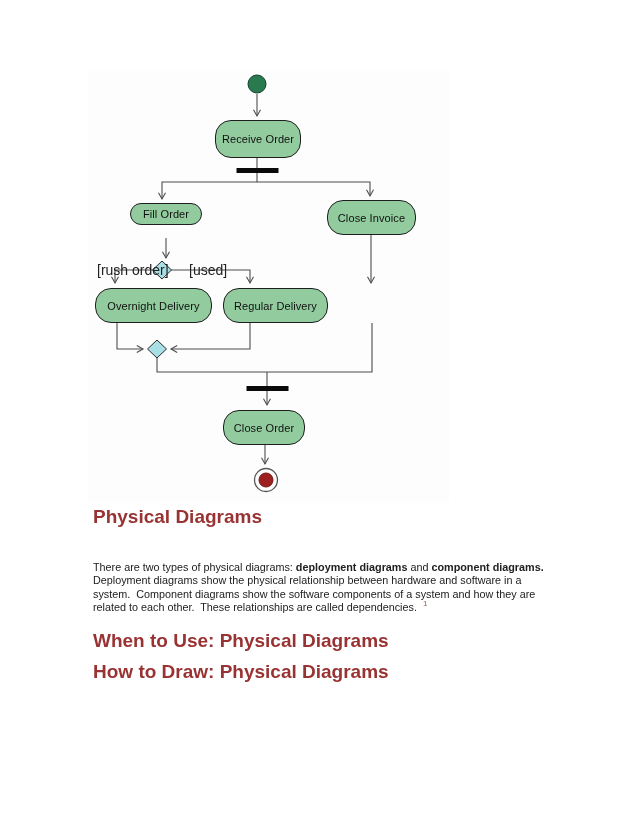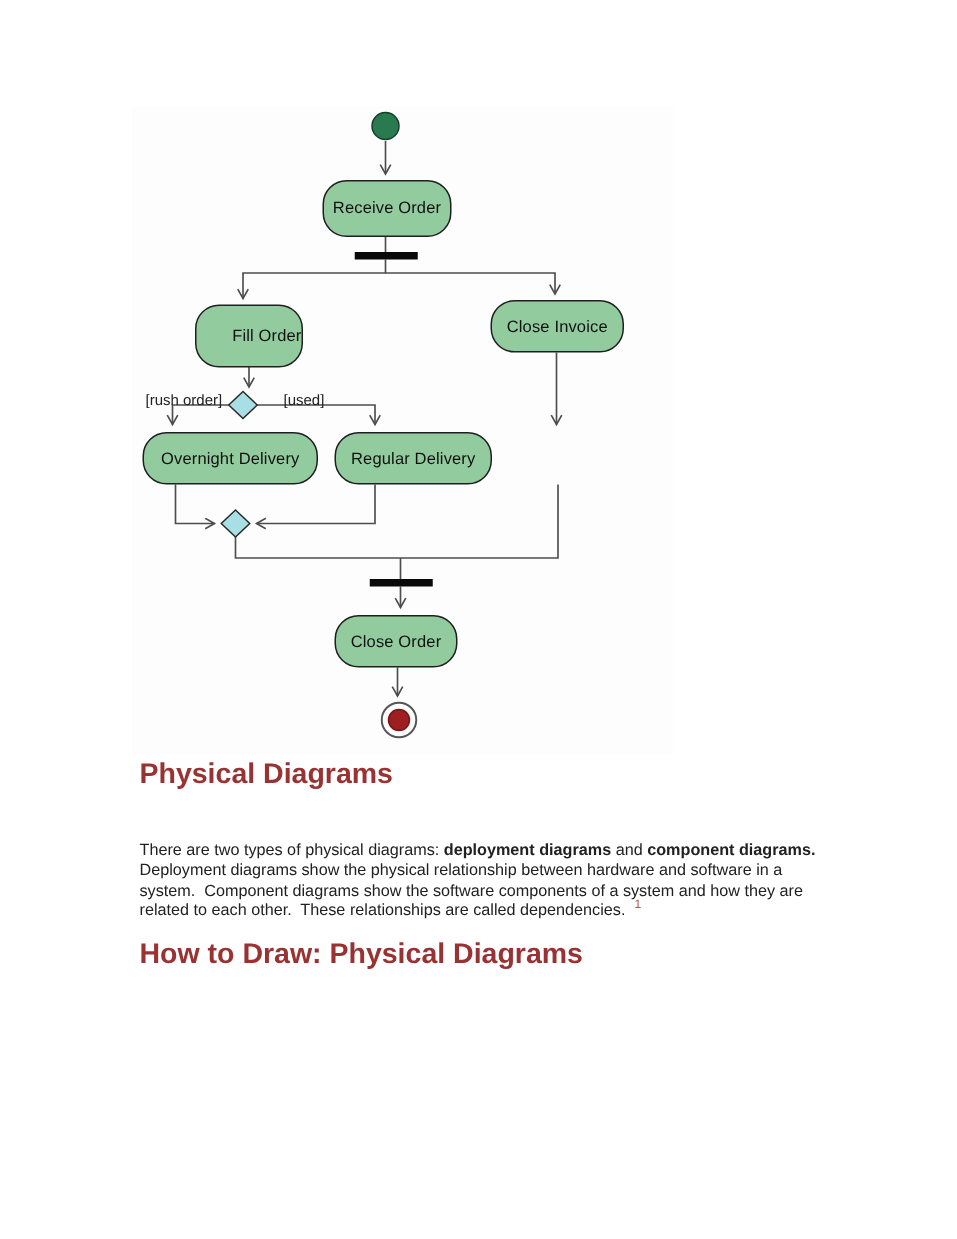--- a/index.html
+++ b/index.html
@@ -10,21 +10,21 @@
   }
   .diagram{position:relative;width:638px;height:505px;}
   .diagram svg{position:absolute;left:0;top:0;}
   .activity{
     position:absolute;display:flex;align-items:center;justify-content:center;
     background:#92cc9e;border:1.2px solid #1f1f1f;border-radius:16px;
     font-size:11px;font-weight:normal;color:#101010;text-align:center;
     box-sizing:border-box;letter-spacing:.1px;
   }
   .guard{
-    position:absolute;font-size:10px;color:#222;white-space:nowrap;
+    position:absolute;font-size:14px;color:#222;white-space:nowrap;
   }
   .content{padding:0 60px 0 93px;}
   .red-heading{
     font-family:"Liberation Sans",sans-serif;font-weight:bold;
     font-size:19px;color:#993333;margin:0;line-height:16px;
   }
   .para{
     margin:0;width:472px;font-size:10.8px;line-height:13.3px;
     white-space:pre-wrap;color:#212121;
   }
@@ -75,21 +75,21 @@
     <polygon points="162,261 171.5,270 162,279 152.5,270" fill="#a8dfe4" stroke="#2a2a2a" stroke-width="1"></polygon>
     <polygon points="157,340 166.5,349 157,358 147.5,349" fill="#a8dfe4" stroke="#2a2a2a" stroke-width="1"></polygon>
 
     <circle cx="266" cy="480" r="11.5" fill="none" stroke="#555555" stroke-width="1.3"></circle>
     <circle cx="266" cy="480" r="7" fill="#9e1f1f" stroke="#771616" stroke-width="1"></circle>
   </svg>
 
   <div class="activity" style="left:215px;top:120px;width:86px;height:38px;">
       <span>Receive Order</span>
     </div>
-  <div class="activity" style="left:130px;top:203px;width:72px;height:42px;justify-content:flex-end;">
+  <div class="activity" style="left:130px;top:203px;width:72px;height:22px;">
       <span>Fill Order</span>
     </div>
   <div class="activity" style="left:327px;top:200px;width:89px;height:35px;">
       <span>Close Invoice</span>
     </div>
   <div class="activity" style="left:95px;top:288px;width:117px;height:35px;">
       <span>Overnight Delivery</span>
     </div>
   <div class="activity" style="left:223px;top:288px;width:105px;height:35px;">
       <span>Regular Delivery</span>
@@ -103,16 +103,17 @@
 </div>
 
 <div class="content">
   <h2 class="red-heading" id="h1x">Physical Diagrams</h2>
 
   <p class="para" id="p1x"><span>There are two types of physical diagrams: </span><b>deployment diagrams</b><span> and </span><b>component diagrams.</b><span>
 Deployment diagrams show the physical relationship between hardware and software in a
 system.  Component diagrams show the software components of a system and how they are
 related to each other.  These relationships are called dependencies.  </span><sup class="fn">1</sup></p>
 
+  <h2 class="red-heading" id="h2x">When to Use: Physical Diagrams</h2>
 
 
   <h2 class="red-heading" id="h3x">How to Draw: Physical Diagrams</h2>
 </div>
 
 </body></html>

